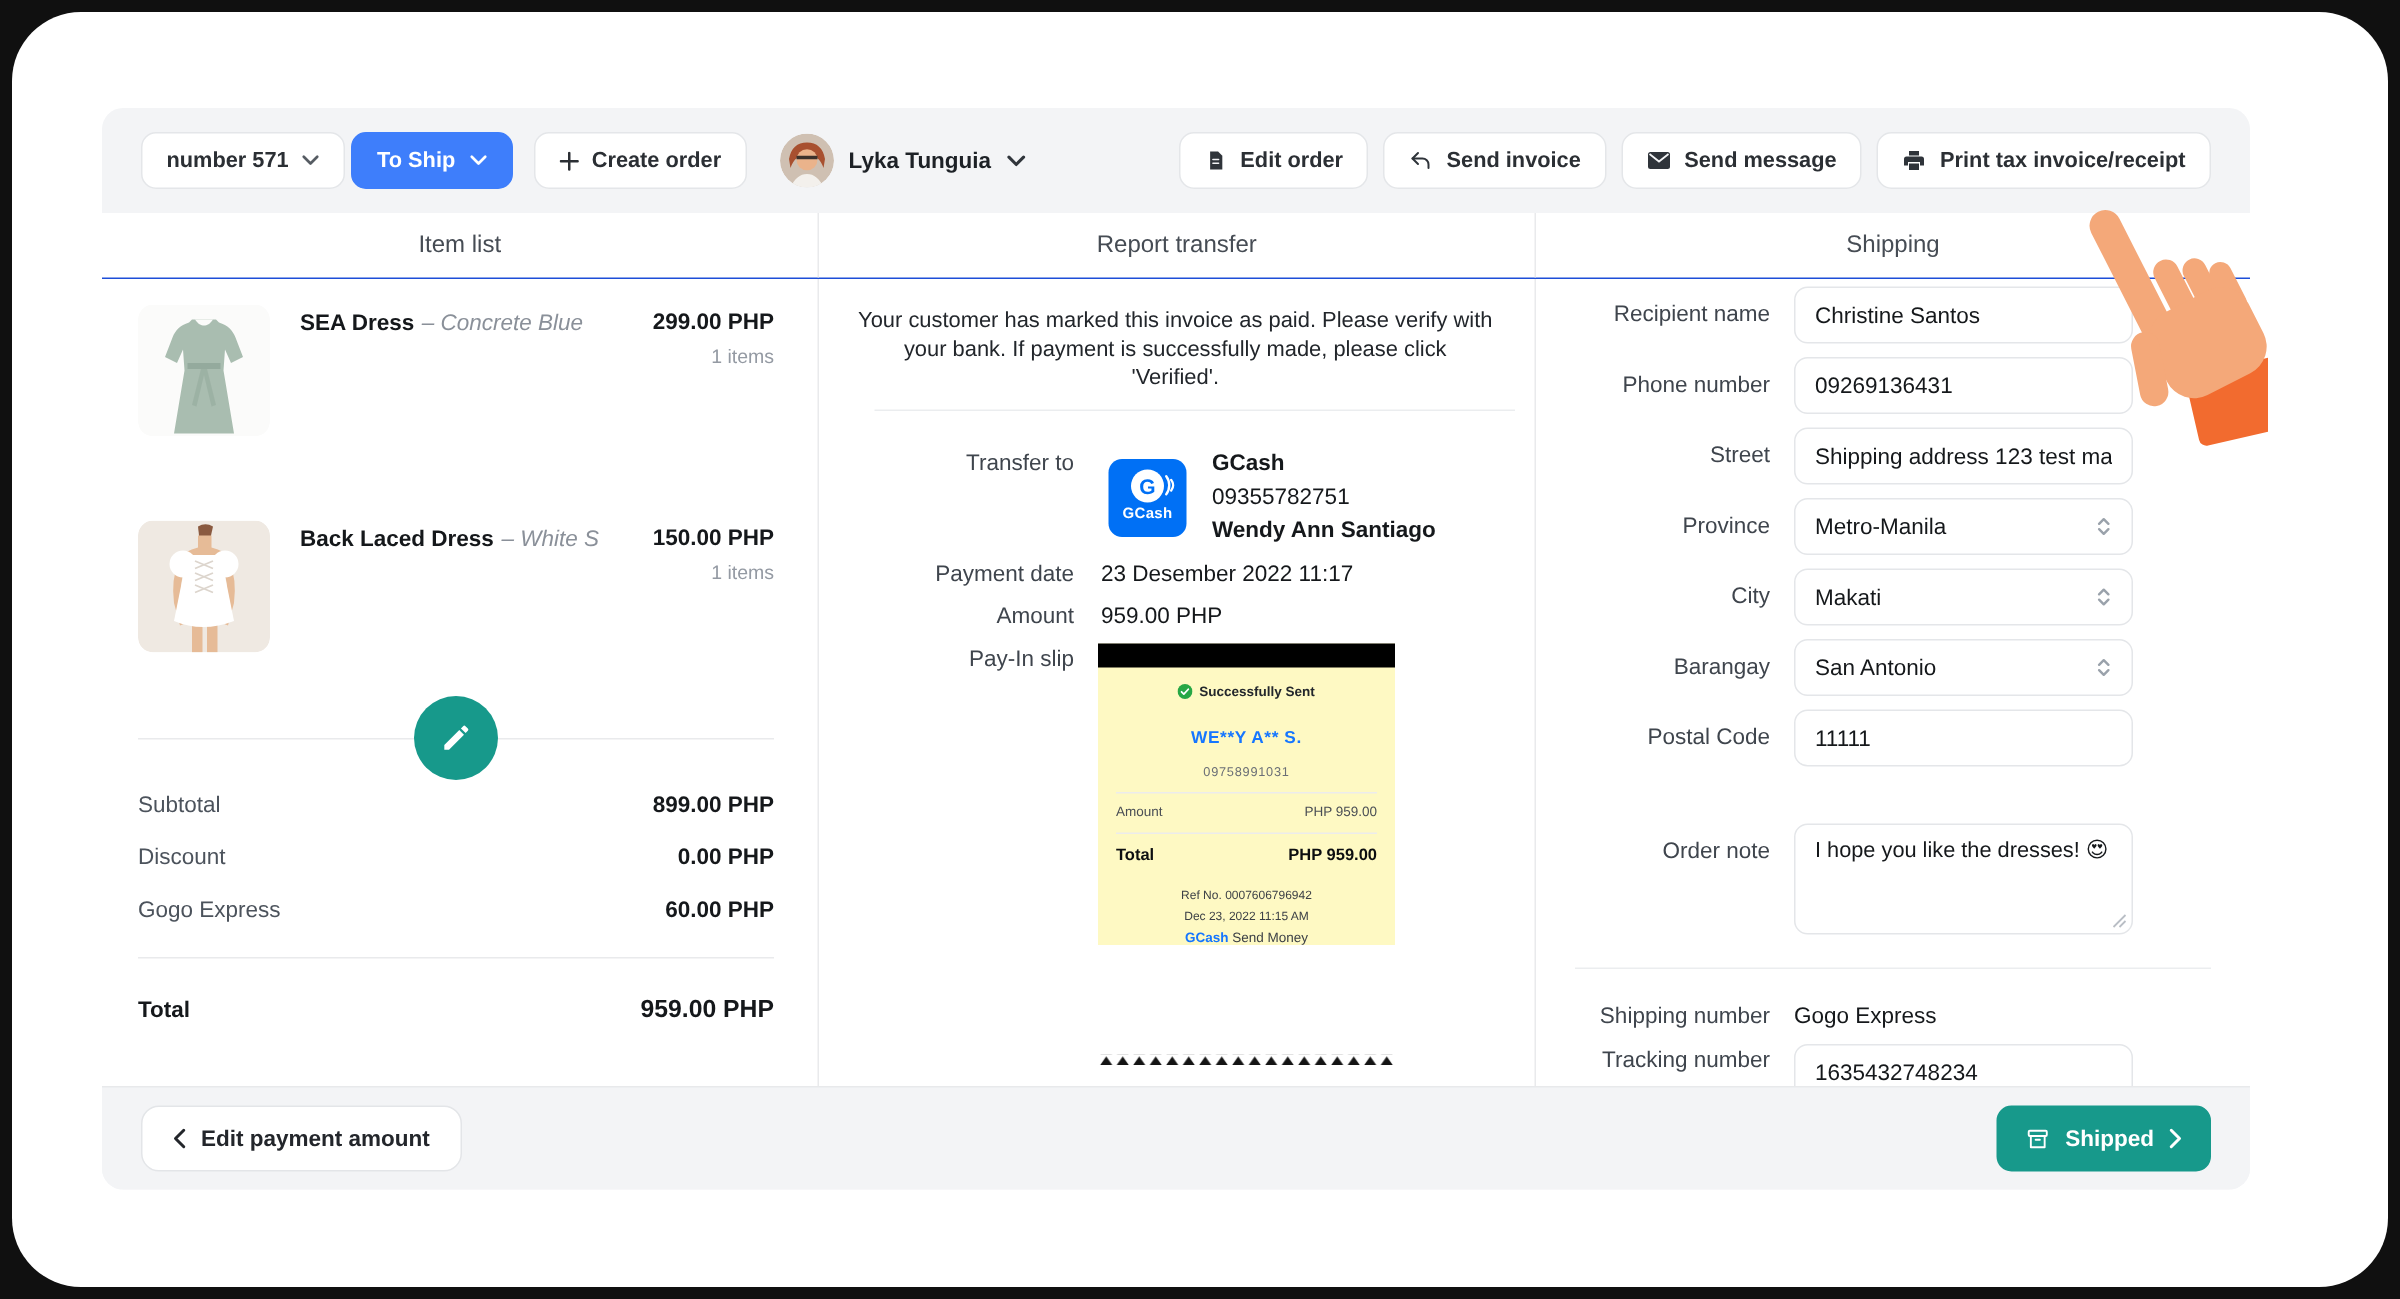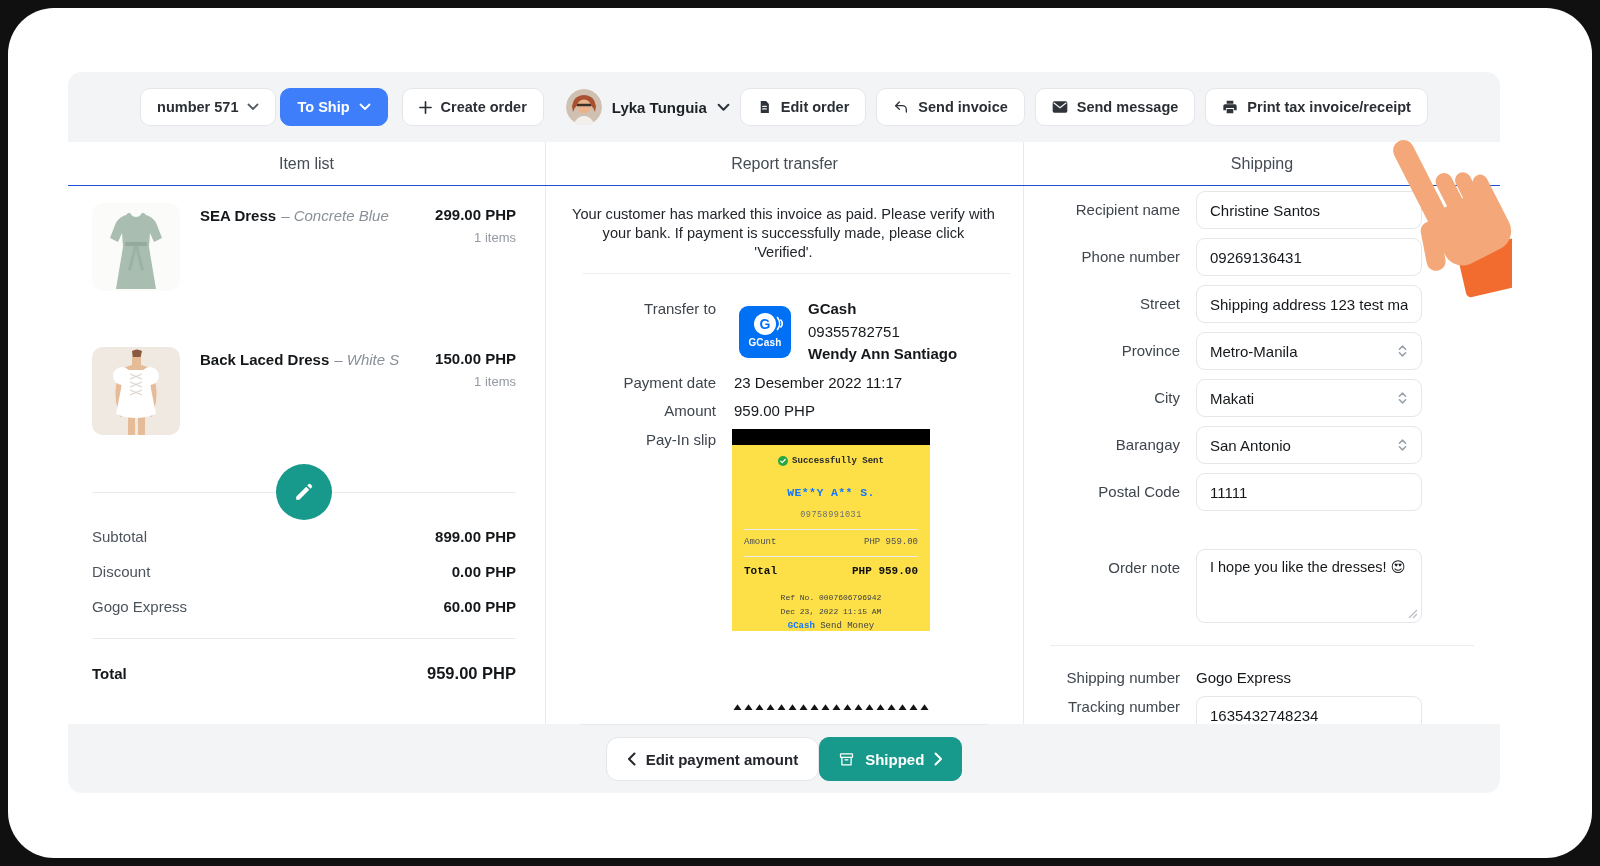--- a/index.html
+++ b/index.html
@@ -8,21 +8,21 @@
     position:relative; overflow:hidden;
     background:#101010;
     font-family:"Liberation Sans","DejaVu Sans",sans-serif;
     color:#15181b;
   }
   .card { position:absolute; inset:8px; background:#fff; border-radius:46px; }
 
   .panel {
     position:absolute; left:60px; top:64px; width:1432px; height:721px;
     background:#f3f4f6; border-radius:14px;
-    display:flex; flex-direction:column; overflow:hidden;align-items:center;
+    display:flex; flex-direction:column; overflow:hidden;
   }
 
   
   .toolbar { flex:0 0 70px; display:flex; align-items:center; padding:0 26px; gap:10px; }
   .btn {
     display:inline-flex; align-items:center; gap:9px; height:38px; padding:0 16px;
     background:#fff; border:1px solid #e4e6e9; border-radius:10px;
     font-size:14.5px; font-weight:600; color:#2b2f34; white-space:nowrap; cursor:pointer;
   }
   .btn svg { flex:0 0 auto; }
@@ -89,21 +89,21 @@
   .gcash-circle {
     margin-top:7px; width:22px; height:22px; background:#fff; border-radius:50%;
     display:flex; align-items:center; justify-content:center;
     font-size:14px; font-weight:800; color:#0070f5; position:relative;
   }
   .gcash-arcs { position:absolute; right:-8px; top:3px; }
   .gcash-word { font-size:10px; font-weight:800; color:#fff; margin-top:2px; letter-spacing:.2px; }
   .gcash-lines { position:absolute; left:262px; top:112px; font-size:15px; line-height:22.5px; }
   .g-strong { font-weight:700; }
 
-  .slip { position:absolute; left:186px; top:243px; width:198px; background:#fde047; cursor:pointer;font-family:Liberation Mono, monospace; }
+  .slip { position:absolute; left:186px; top:243px; width:198px; background:#fef9c3; cursor:pointer; }
   .slip-bar { height:16px; background:#000; }
   .slip-status { margin-top:11px; display:flex; align-items:center; justify-content:center; gap:4px;
                  font-size:9px; font-weight:700; color:#23272c; }
   .slip-name { margin-top:20px; text-align:center; font-size:11.5px; font-weight:700;
                color:#1576ff; letter-spacing:.4px; }
   .slip-acct { margin-top:11px; text-align:center; font-size:8.5px; color:#6b6f76; letter-spacing:.5px; }
   .s-div { height:1px; background:#ececec; margin:9px 12px 0; }
   .slip-row { margin:7px 12px 0; display:flex; justify-content:space-between; font-size:9px; color:#4a4e55; }
   .slip-row.total { font-size:11px; font-weight:700; color:#0c0e10; margin-top:8px; }
   .slip-ref { margin-top:16px; text-align:center; font-size:8px; color:#3c4046; }

